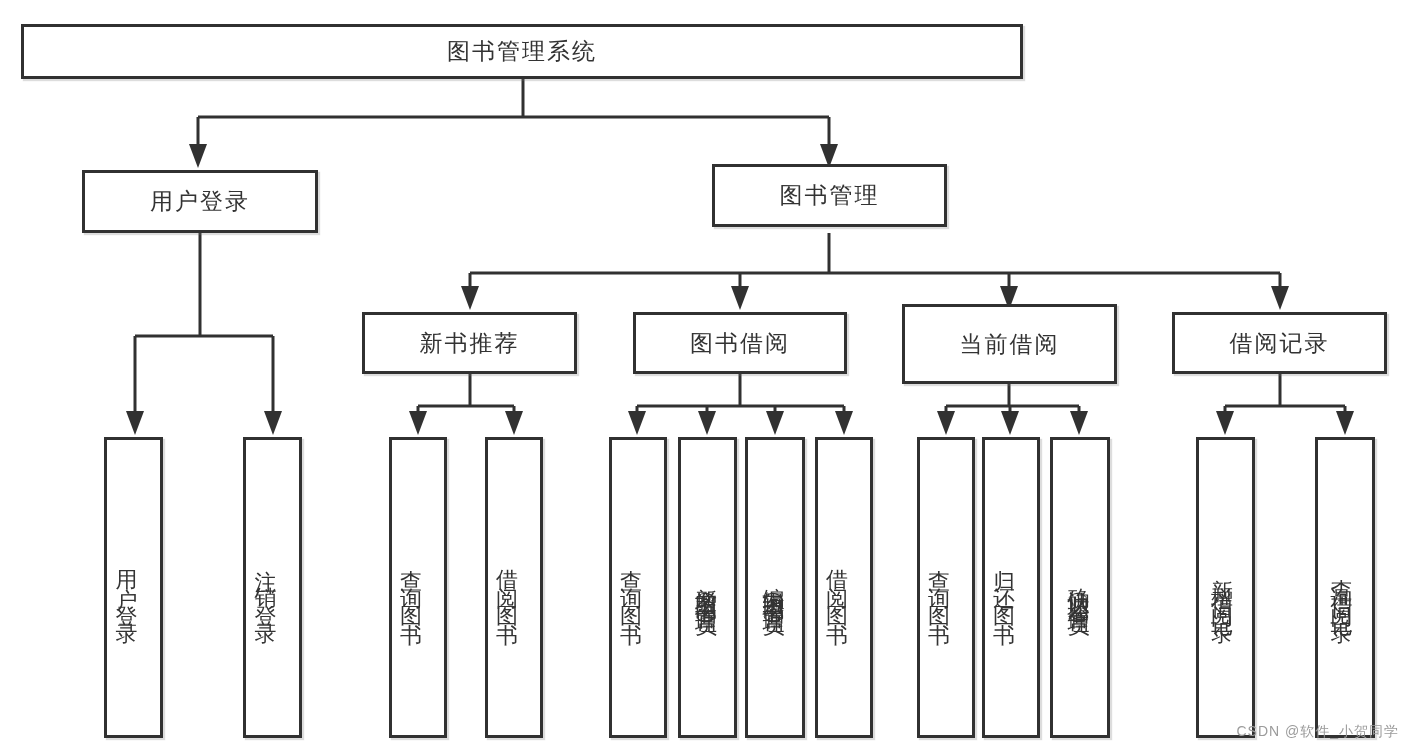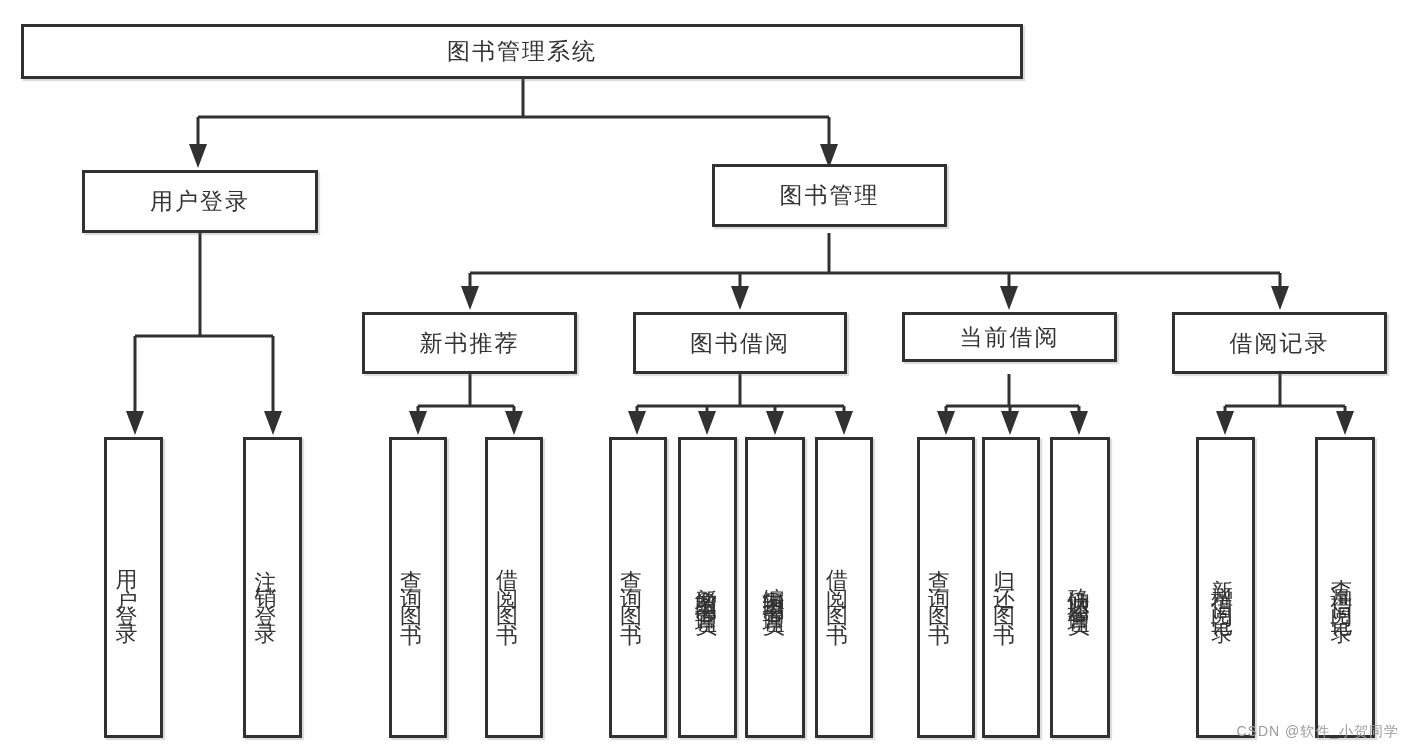--- a/index.html
+++ b/index.html
@@ -137,21 +137,21 @@
   <div class="node node-h" style="left:712px; top:164px; width:235px; height:63px;">
     <span>图书管理</span>
   </div>
 
   <div class="node node-h" style="left:362px; top:312px; width:215px; height:62px;">
     <span>新书推荐</span>
   </div>
   <div class="node node-h" style="left:633px; top:312px; width:214px; height:62px;">
     <span>图书借阅</span>
   </div>
-  <div class="node node-h" style="left:902px; top:312px; width:215px; height:50px;">
+  <div class="node node-h" style="left:902px; top:304px; width:215px; height:80px;">
     <span>当前借阅</span>
   </div>
   <div class="node node-h" style="left:1172px; top:312px; width:215px; height:62px;">
     <span>借阅记录</span>
   </div>
 
   <div class="node node-v sp4" style="left:104px; width:59px;">
     <span>用户登录</span>
   </div>
   <div class="node node-v sp4" style="left:243px; width:59px;">

